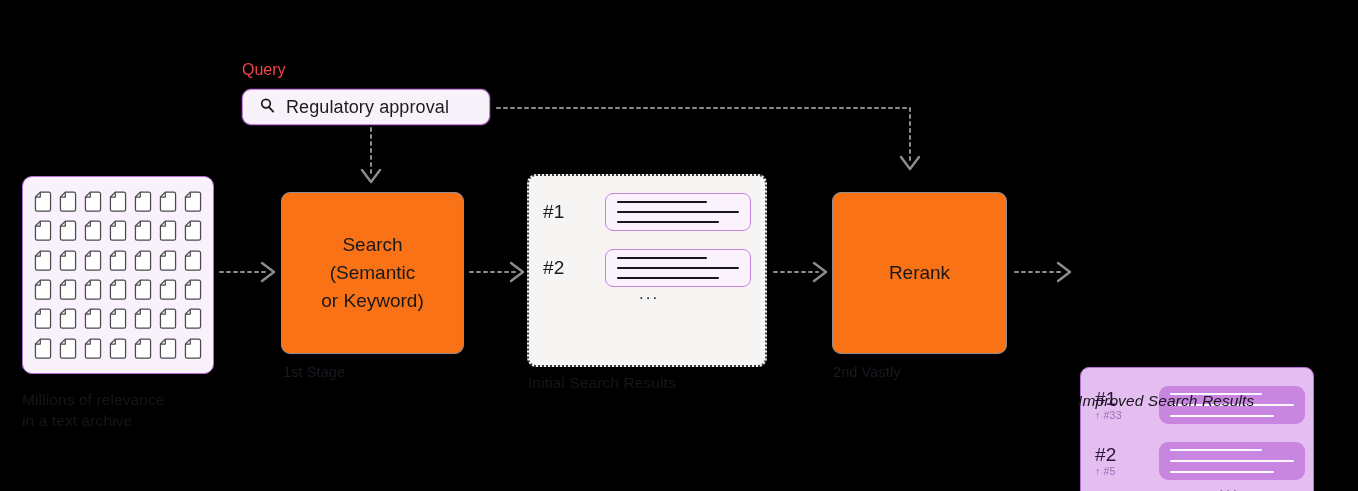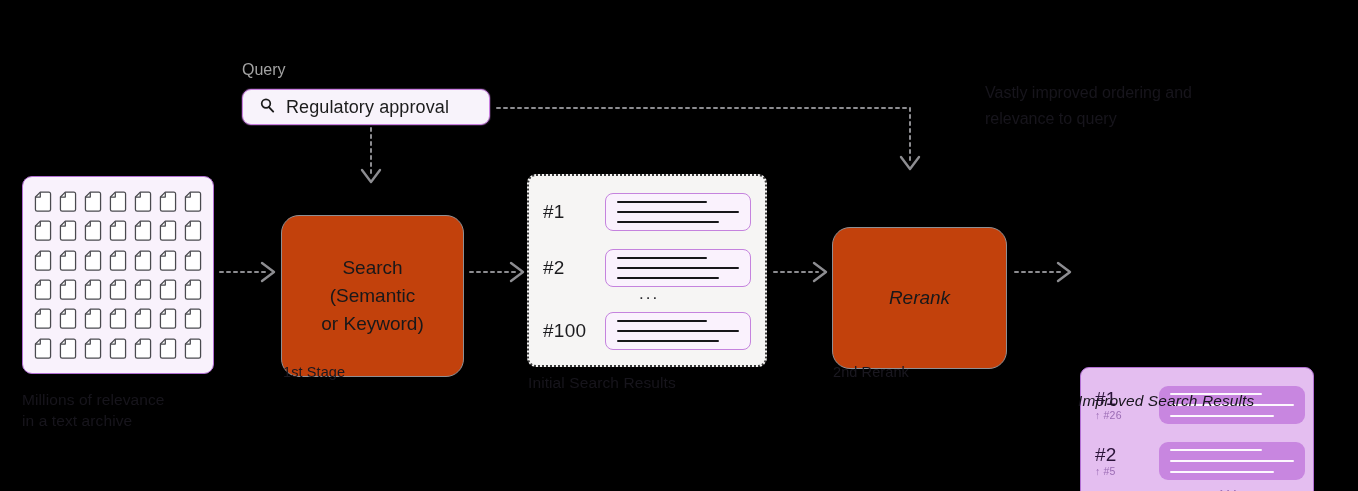--- a/index.html
+++ b/index.html
@@ -31,21 +31,21 @@
     letter-spacing: 0.1px;
     text-align: center;
   }
   .note {
     color: #17151c;
     font-size: 16px;
     line-height: 26px;
     white-space: pre-line;
   }
   .query-label {
-    color: #a3a3a3;
+    color: #ef4444;
     font-size: 16px;
   }
 
   
   #query-box {
     display: flex;
     align-items: center;
     gap: 10px;
     background: #f8f3fb;
     border: 1.6px solid #c97fe0;
@@ -72,28 +72,27 @@
     display: grid;
     grid-template-columns: repeat(7, 1fr);
     grid-template-rows: repeat(6, 1fr);
     gap: 8px 7px;
     width: 100%; height: 100%;
   }
   .doc-icon { display: block; }
 
   
   .process-box {
-    background: #c2410c;
+    background: #f97316;
     border: 1.5px solid #8f8f93;
-    border-radius: 18px;
+    border-radius: 9px;
     display: flex;
     align-items: center;
     justify-content: center;
     text-align: center;
-    margin-top: 23px;
   }
   .process-box .ptext {
     color: #18181a;
     font-size: 19px;
     line-height: 28px;
     white-space: pre-line;
   }
 
   
   #initial-panel {
@@ -183,22 +182,20 @@
   <div class="abs" id="query-box" style="left:242px; top:89px; width:248px;">
     <span class="mag">
       <svg width="17" height="17" viewBox="0 0 17 17">
         <circle cx="7" cy="6.6" r="4.3" fill="none" stroke="#1c1c1c" stroke-width="1.7"></circle>
         <line x1="9.9" y1="10.1" x2="14.2" y2="14.6" stroke="#1c1c1c" stroke-width="1.9" stroke-linecap="round"></line>
       </svg>
     </span>
     <span class="qtext">Regulatory approval</span>
   </div>
 
-  <div class="abs note" style="left:985px; top:80px; width:330px;">Vastly improved ordering and
-relevance to query</div>
 
   <div class="abs" id="docs-panel" style="left:22px; top:176px; width:192px; height:198px;">
     <div id="docs-grid">
         <svg viewBox="0 0 18 22" class="doc-icon" width="100%" height="100%">
           <path d="M6.2 1.2 H15 a1.8 1.8 0 0 1 1.8 1.8 V19 a1.8 1.8 0 0 1 -1.8 1.8 H3 A1.8 1.8 0 0 1 1.2 19 V6.2 Z" fill="#ffffff" stroke="#4a4a4f" stroke-width="1.3" stroke-linejoin="round"></path>
           <path d="M6.2 1.2 V6.2 H1.2" fill="none" stroke="#4a4a4f" stroke-width="1.3" stroke-linejoin="round"></path>
         </svg>
         <svg viewBox="0 0 18 22" class="doc-icon" width="100%" height="100%">
           <path d="M6.2 1.2 H15 a1.8 1.8 0 0 1 1.8 1.8 V19 a1.8 1.8 0 0 1 -1.8 1.8 H3 A1.8 1.8 0 0 1 1.2 19 V6.2 Z" fill="#ffffff" stroke="#4a4a4f" stroke-width="1.3" stroke-linejoin="round"></path>
           <path d="M6.2 1.2 V6.2 H1.2" fill="none" stroke="#4a4a4f" stroke-width="1.3" stroke-linejoin="round"></path>
@@ -390,42 +387,34 @@
       <span class="rank-label">#2</span>
       <span class="card">
         <i class="ln" style="width:74%"></i>
         <i class="ln" style="width:100%"></i>
         <i class="ln" style="width:84%"></i>
       </span>
     </div>
 
     <div class="ellipsis" style="left:110px; top:108px;">...</div>
 
-    <div class="res-row" style="left:14px; top:136px;">
-      <span class="rank-label">#100</span>
-      <span class="card">
-        <i class="ln" style="width:74%"></i>
-        <i class="ln" style="width:100%"></i>
-        <i class="ln" style="width:84%"></i>
-      </span>
-    </div>
   </div>
   <div class="abs caption" style="left:528px; top:372px;">Initial Search Results</div>
 
-  <div class="abs process-box" style="left:832px; top:204px; width:175px; height:142px;font-style:italic;">
+  <div class="abs process-box" style="left:832px; top:192px; width:175px; height:162px;">
     <div class="ptext">Rerank</div>
   </div>
-  <div class="abs stage-label" style="left:833px; top:364px;">2nd Rerank</div>
+  <div class="abs stage-label" style="left:833px; top:364px;">2nd Vastly</div>
 
   <div class="abs" id="improved-panel" style="left:1080px; top:174px; width:234px; height:196px;">
 
     <div class="res-row" style="left:14px; top:18px;">
       <span class="rank-block">
         <span class="big" style="display:block">#1</span>
-        <span class="delta" style="display:block">↑ #26</span>
+        <span class="delta" style="display:block">↑ #33</span>
       </span>
       <span class="card-imp">
         <i class="ln" style="width:74%"></i>
         <i class="ln" style="width:100%"></i>
         <i class="ln" style="width:84%"></i>
       </span>
     </div>
 
     <div class="res-row" style="left:14px; top:74px;">
       <span class="rank-block">

